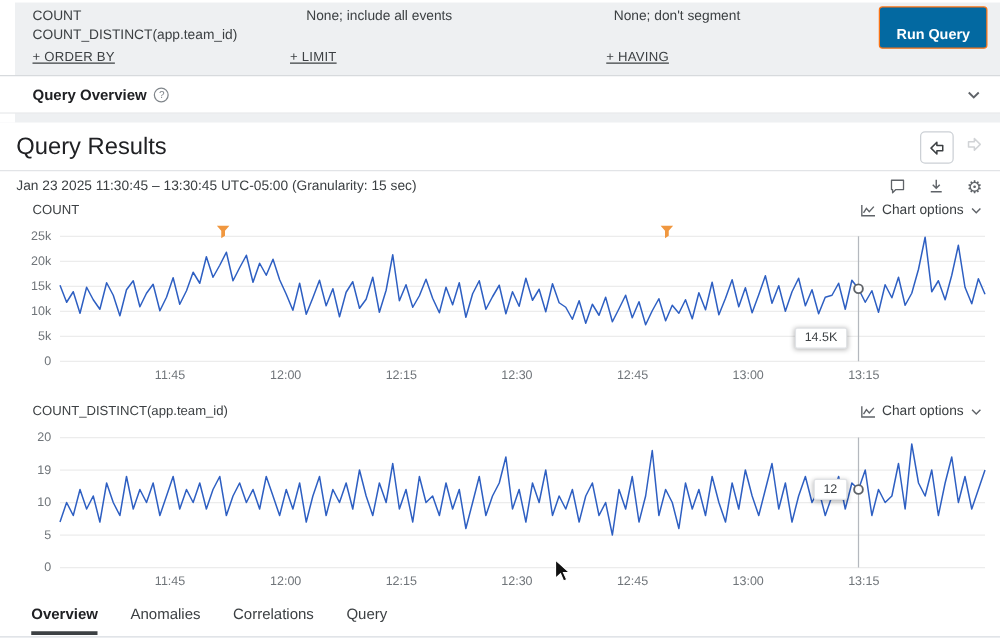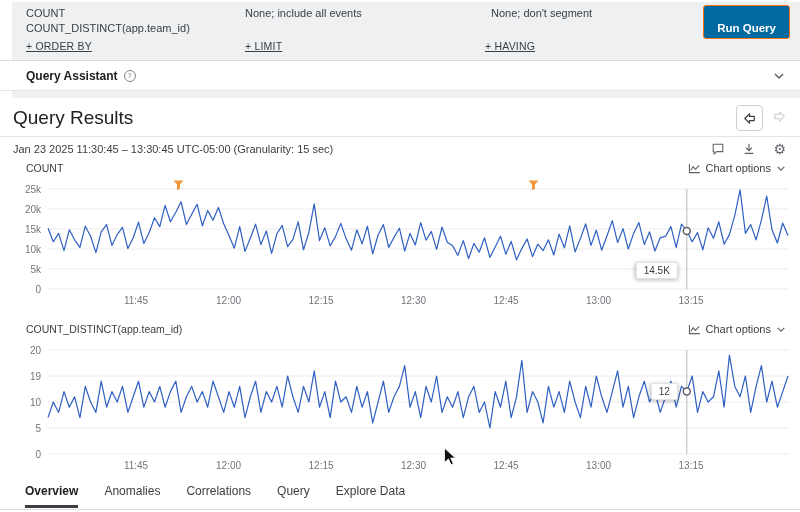--- a/index.html
+++ b/index.html
@@ -8,21 +8,21 @@
 
   
   .qb-panel { position:relative; height:60px; background:#eef0f2;
     border-left:12px solid #fff; border-top:2px solid #fff; }
   .qb-col { position:absolute; top:4px; font-size:11px; line-height:15px; color:#3c4043; }
   .qb-col.c1 { left:14px; }
   .qb-col.c2 { left:233px; }
   .qb-col.c3 { left:479px; }
   .qb-link { position:absolute; top:38px; font-size:10.5px; letter-spacing:.2px;
     color:#3c4043; text-decoration:underline; cursor:pointer; }
-  .qb-link.l1 { left:14px; } .qb-link.l2 { left:233px; } .qb-link.l3 { left:473px; }
+  .qb-link.l1 { left:14px; } .qb-link.l2 { left:220px; } .qb-link.l3 { left:473px; }
   .run-btn { position:absolute; top:3px; right:10px; height:26px; padding:16px 13px;
     background:#0369a1; border:1px solid #f97316; border-radius:3px;
     color:#fff; font-size:11.5px; font-weight:700; cursor:pointer;
     font-family:"Liberation Sans", sans-serif; }
 
   
   .qa-row { height:31px; background:#fff; border-top:1px solid #d7dadd; border-bottom:1px solid #e3e5e8;
     display:flex; align-items:center; padding:0 14px 0 26px; }
   .qa-title { font-size:12px; font-weight:700; color:#202124; }
   .qa-info { display:inline-flex; width:12px; height:12px; border:1px solid #80868b; border-radius:50%;
@@ -84,21 +84,21 @@
   </div>
   <div class="qb-col c2">None; include all events</div>
   <div class="qb-col c3">None; don't segment</div>
   <button class="run-btn">Run Query</button>
   <span class="qb-link l1">+ ORDER BY</span>
   <span class="qb-link l2">+ LIMIT</span>
   <span class="qb-link l3">+ HAVING</span>
 </div>
 
 <div class="qa-row">
-  <span class="qa-title">Query Assistant</span>
+  <span class="qa-title">Query Overview</span>
   <span class="qa-info">?</span>
   <span class="qa-spacer"></span>
   <svg width="14" height="10" viewBox="0 0 14 10">
     <polyline points="3,3 7,7 11,3" fill="none" stroke="#5f6368" stroke-width="1.5"></polyline>
   </svg>
 </div>
 <div class="gap-strip"></div>
 
 <div class="res-head">
   <span class="res-title">Query Results</span>
@@ -231,18 +231,17 @@
       </div>
     <div class="hover-tip" style="left: 629.849px; top: 32.6px;">12</div>
   </div>
 </div>
 
 <div class="tabs">
   <span class="tab active">Overview</span>
   <span class="tab">Anomalies</span>
   <span class="tab">Correlations</span>
   <span class="tab">Query</span>
-  <span class="tab">Explore Data</span>
 </div>
 
 <svg class="cursor-pointer" width="14" height="20" viewBox="0 0 12 18">
   <path d="M1 1 L1 14 L4.6 10.8 L6.8 16 L9 15 L6.7 10 L11 10 Z" fill="#111" stroke="#fff" stroke-width="0.8"></path>
 </svg>
 
 </body></html>

